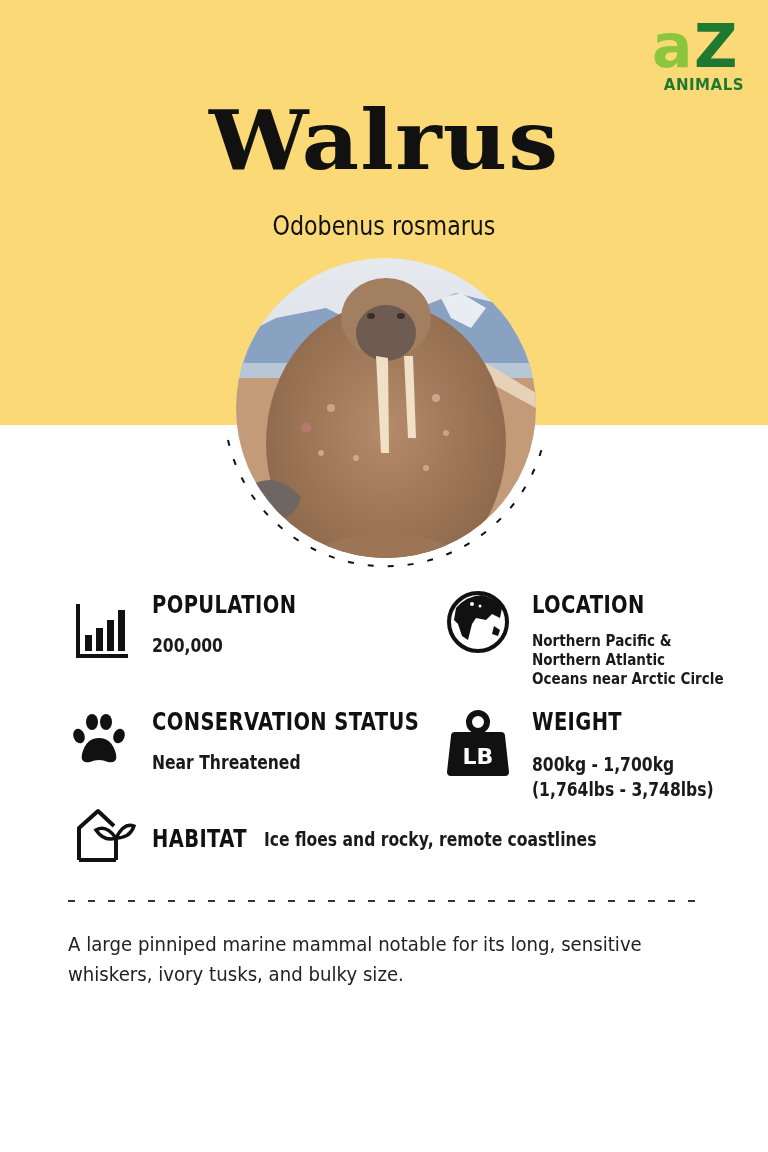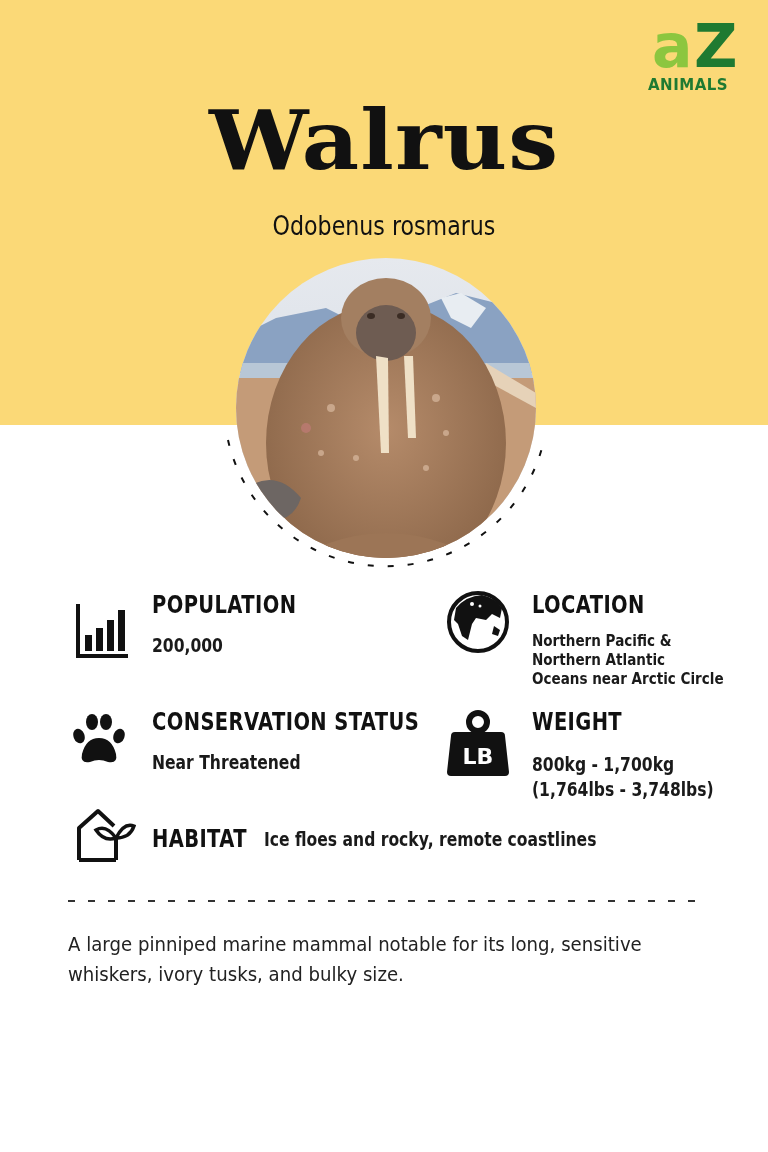--- a/index.html
+++ b/index.html
@@ -3,21 +3,21 @@
 <meta charset="utf-8">
 <style>
   * { box-sizing: border-box; margin: 0; padding: 0; }
   html, body { width: 768px; height: 1152px; background: #ffffff; overflow: hidden; }
   body { position: relative; font-family: "DejaVu Sans Condensed", "DejaVu Sans", sans-serif; color: #111; }
   .top-band { position: absolute; left: 0; top: 0; width: 768px; height: 425px; }
   .logo { position: absolute; left: 648px; top: 22px; width: 96px; height: 74px; }
   .logo-letters { position: absolute; left: 4px; top: 0; width: 92px; height: 52px; }
   .logo-a { position: absolute; left: 0; top: -6px; font-family: "DejaVu Sans", sans-serif; font-weight: bold; font-size: 60px; line-height: 60px; letter-spacing: -2px; }
   .logo-z { position: absolute; left: 42px; top: -6px; font-family: "DejaVu Sans", sans-serif; font-weight: bold; font-size: 60px; line-height: 60px; }
-  .logo-word { position: absolute; left: 0; top: 54px; width: 96px; text-align: left; font-family: "DejaVu Sans", sans-serif; font-weight: bold; font-size: 15px; letter-spacing: 0.5px; }
+  .logo-word { position: absolute; left: 0; top: 54px; width: 96px; text-align: right; font-family: "DejaVu Sans", sans-serif; font-weight: bold; font-size: 15px; letter-spacing: 0.5px; }
   .title { position: absolute; left: 0; top: 92px; width: 768px; text-align: center; font-family: "DejaVu Serif", serif; font-weight: bold; font-size: 82px; line-height: 96px; letter-spacing: 1px; transform: scaleX(1.08); }
   .subtitle { position: absolute; left: 0; top: 208px; width: 768px; text-align: center; font-family: "DejaVu Sans", sans-serif; font-size: 27px; line-height: 36px; transform: scaleX(0.82); }
   .photo-wrap { position: absolute; left: 236px; top: 258px; width: 300px; height: 300px; border-radius: 50%; overflow: hidden; }
   .photo-wrap svg { display: block; }
   .dash-ring { position: absolute; left: 0; top: 0; width: 768px; height: 1152px; pointer-events: none; }
   .fact { position: absolute; }
   .fact-icon { position: absolute; }
   .fact-label { position: absolute; font-family: "DejaVu Sans", sans-serif; font-weight: bold; font-size: 25px; line-height: 30px; white-space: nowrap; transform-origin: 0 0; transform: scaleX(0.78); letter-spacing: 0.5px; }
   .fact-value { position: absolute; font-family: "DejaVu Sans", sans-serif; font-weight: bold; font-size: 19px; line-height: 22px; white-space: nowrap; transform-origin: 0 0; transform: scaleX(0.82); color: #1a1a1a; }
   .fact-value.small { font-size: 16.5px; line-height: 19px; }

